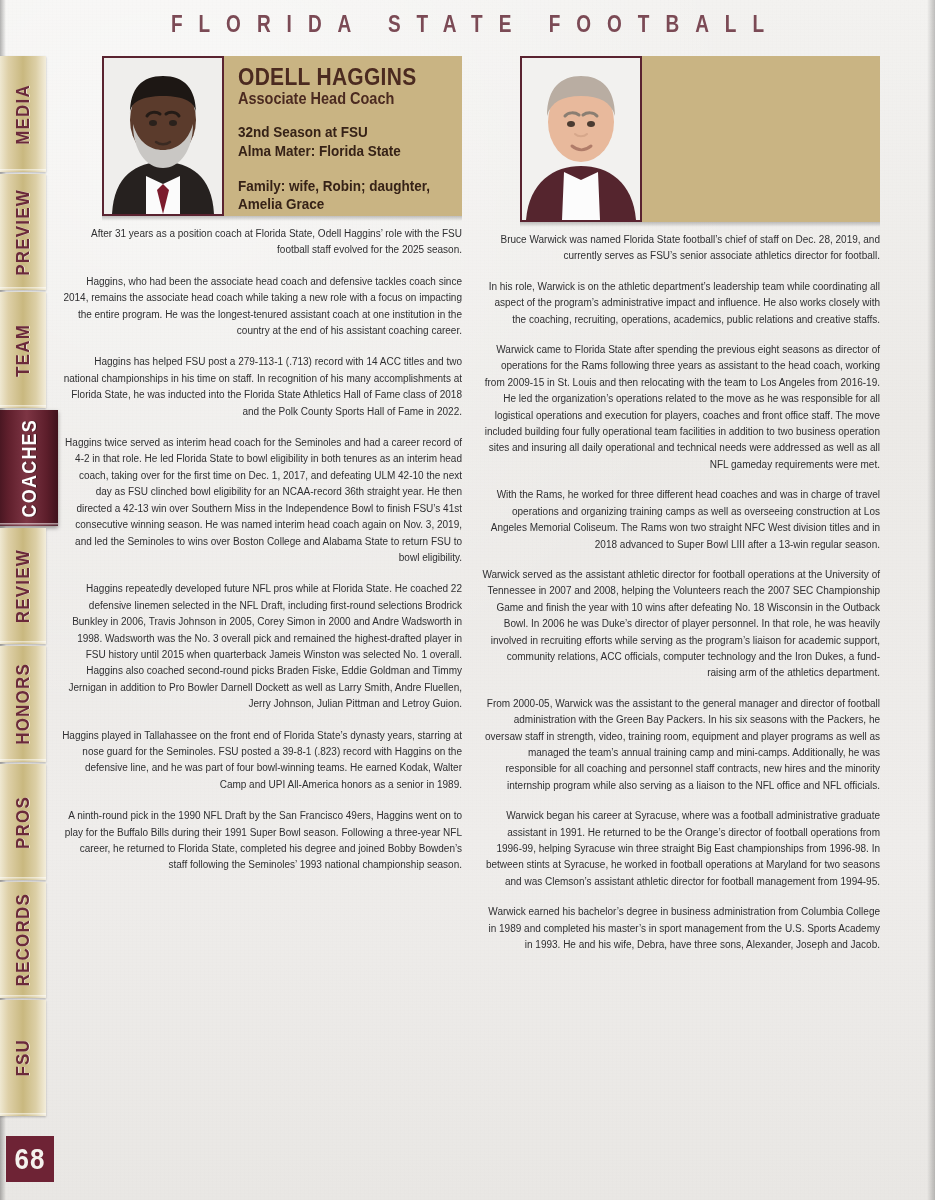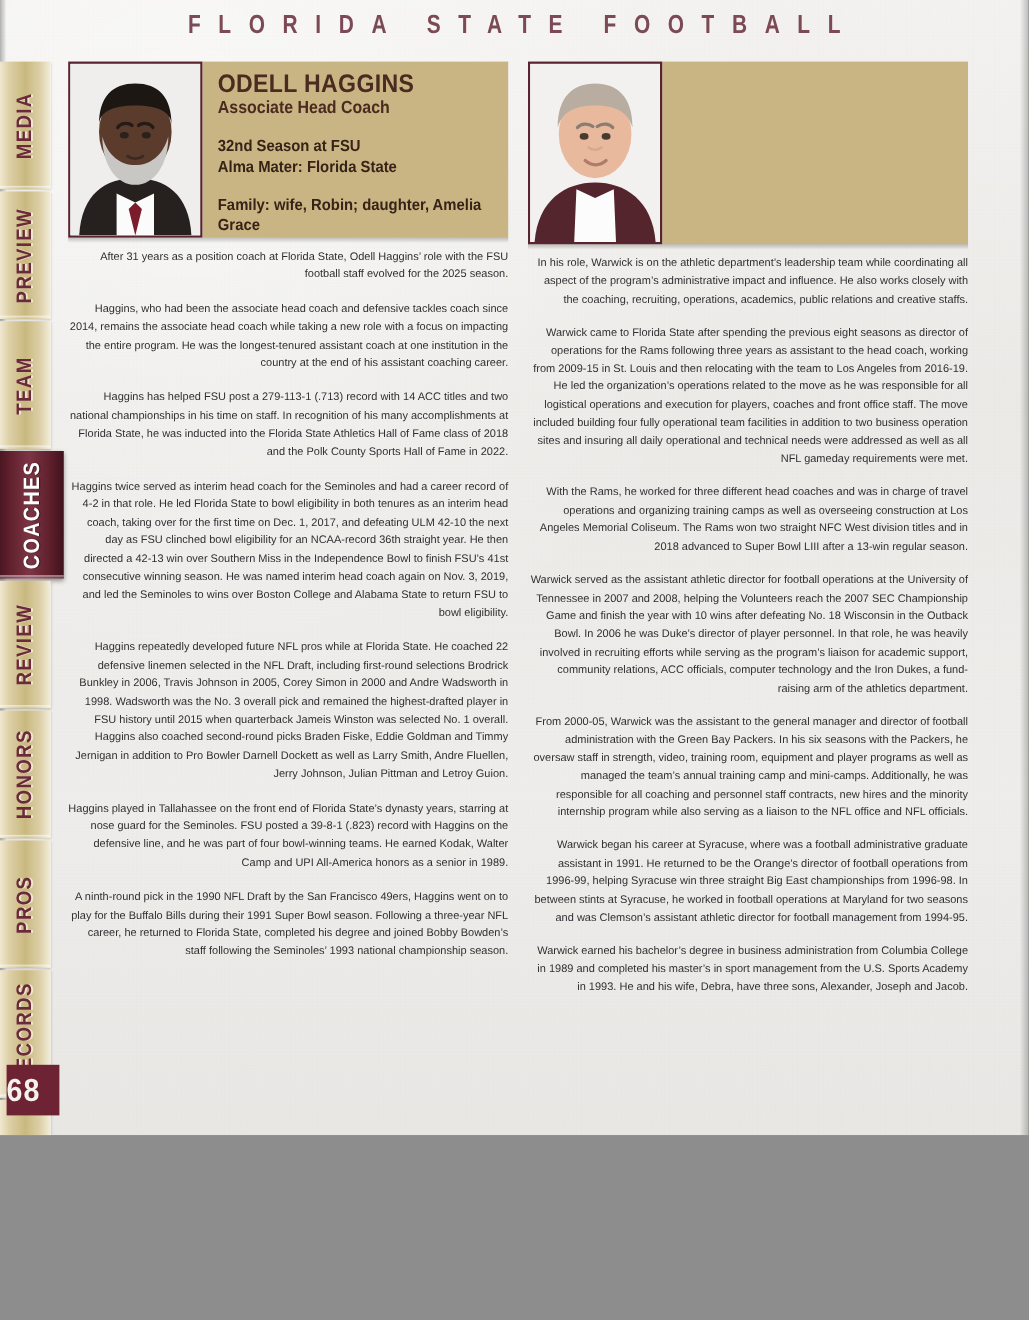--- a/index.html
+++ b/index.html
@@ -3,21 +3,21 @@
 <meta charset="utf-8">
 <style>
   html, body {
     margin: 0;
     padding: 0;
     background: #8d8d8d;
   }
   .page {
     position: relative;
     width: 935px;
-    height: 1032px;
+    height: 1200px;
     margin: 0 auto;
     background:
       radial-gradient(circle at 18% 12%, rgba(255,255,255,0.55) 0%, rgba(255,255,255,0) 45%),
       linear-gradient(180deg, #f3f2f0 0%, #eceae7 35%, #efedeb 70%, #e9e7e4 100%);
     overflow: hidden;
     font-family: "Liberation Sans", sans-serif;
     box-sizing: border-box;
   }
   
   .paper-noise {
@@ -117,20 +117,21 @@
   
   .page-number {
     position: absolute;
     left: 6px;
     bottom: 18px;
     width: 48px;
     height: 46px;
     background: #6e2335;
     display: flex;
     align-items: center;
+    justify-content: center;
   }
   .page-number span {
     font-family: "Liberation Sans Narrow", "Liberation Sans", sans-serif;
     font-weight: bold;
     font-size: 26px;
     color: #f5f2ee;
     transform: scaleY(1.12);
     letter-spacing: 1px;
   }
 
@@ -147,20 +148,21 @@
     width: 400px;
   }
 
   
   .coach-card {
     position: relative;
     display: flex;
     background: #c9b483;
     height: 160px;
     margin-bottom: 10px;
+    margin-left: 40px;
   }
   .coach-card.tall { height: 166px; }
   .coach-photo {
     width: 122px;
     height: 100%;
     flex: 0 0 122px;
     border: 2px solid #5a2330;
     box-sizing: border-box;
     background: #ffffff;
     overflow: hidden;
@@ -333,20 +335,21 @@
             <path d="M63 57 C67 54 74 54 77 58" stroke="#8a7e72" stroke-width="3" fill="none" stroke-linecap="round"></path>
             <ellipse cx="51" cy="66" rx="4" ry="3" fill="#4a3b31"></ellipse>
             <ellipse cx="71" cy="66" rx="4" ry="3" fill="#4a3b31"></ellipse>
             <path d="M52 88 C58 93 65 93 71 88" stroke="#b07c69" stroke-width="3" fill="none" stroke-linecap="round"></path>
             <path d="M55 76 C58 79 64 79 67 76" stroke="#d6a78b" stroke-width="2" fill="none" stroke-linecap="round"></path>
           </svg>
         </div>
         <div class="card-shadow"></div>
       </div>
       <div class="body-copy" id="right-copy">
+          <p>Bruce Warwick was named Florida State football’s chief of staff on Dec. 28, 2019, and currently serves as FSU’s senior associate athletics director for football.</p>
           <p>In his role, Warwick is on the athletic department’s leadership team while coordinating all aspect of the program’s administrative impact and influence. He also works closely with the coaching, recruiting, operations, academics, public relations and creative staffs.</p>
           <p>Warwick came to Florida State after spending the previous eight seasons as director of operations for the Rams following three years as assistant to the head coach, working from 2009-15 in St. Louis and then relocating with the team to Los Angeles from 2016-19. He led the organization’s operations related to the move as he was responsible for all logistical operations and execution for players, coaches and front office staff. The move included building four fully operational team facilities in addition to two business operation sites and insuring all daily operational and technical needs were addressed as well as all NFL gameday requirements were met.</p>
           <p>With the Rams, he worked for three different head coaches and was in charge of travel operations and organizing training camps as well as overseeing construction at Los Angeles Memorial Coliseum. The Rams won two straight NFC West division titles and in 2018 advanced to Super Bowl LIII after a 13-win regular season.</p>
           <p>Warwick served as the assistant athletic director for football operations at the University of Tennessee in 2007 and 2008, helping the Volunteers reach the 2007 SEC Championship Game and finish the year with 10 wins after defeating No. 18 Wisconsin in the Outback Bowl. In 2006 he was Duke’s director of player personnel. In that role, he was heavily involved in recruiting efforts while serving as the program’s liaison for academic support, community relations, ACC officials, computer technology and the Iron Dukes, a fund-raising arm of the athletics department.</p>
           <p>From 2000-05, Warwick was the assistant to the general manager and director of football administration with the Green Bay Packers. In his six seasons with the Packers, he oversaw staff in strength, video, training room, equipment and player programs as well as managed the team’s annual training camp and mini-camps. Additionally, he was responsible for all coaching and personnel staff contracts, new hires and the minority internship program while also serving as a liaison to the NFL office and NFL officials.</p>
           <p>Warwick began his career at Syracuse, where was a football administrative graduate assistant in 1991. He returned to be the Orange’s director of football operations from 1996-99, helping Syracuse win three straight Big East championships from 1996-98. In between stints at Syracuse, he worked in football operations at Maryland for two seasons and was Clemson’s assistant athletic director for football management from 1994-95.</p>
           <p>Warwick earned his bachelor’s degree in business administration from Columbia College in 1989 and completed his master’s in sport management from the U.S. Sports Academy in 1993. He and his wife, Debra, have three sons, Alexander, Joseph and Jacob.</p>
         </div>
     </div>
 

